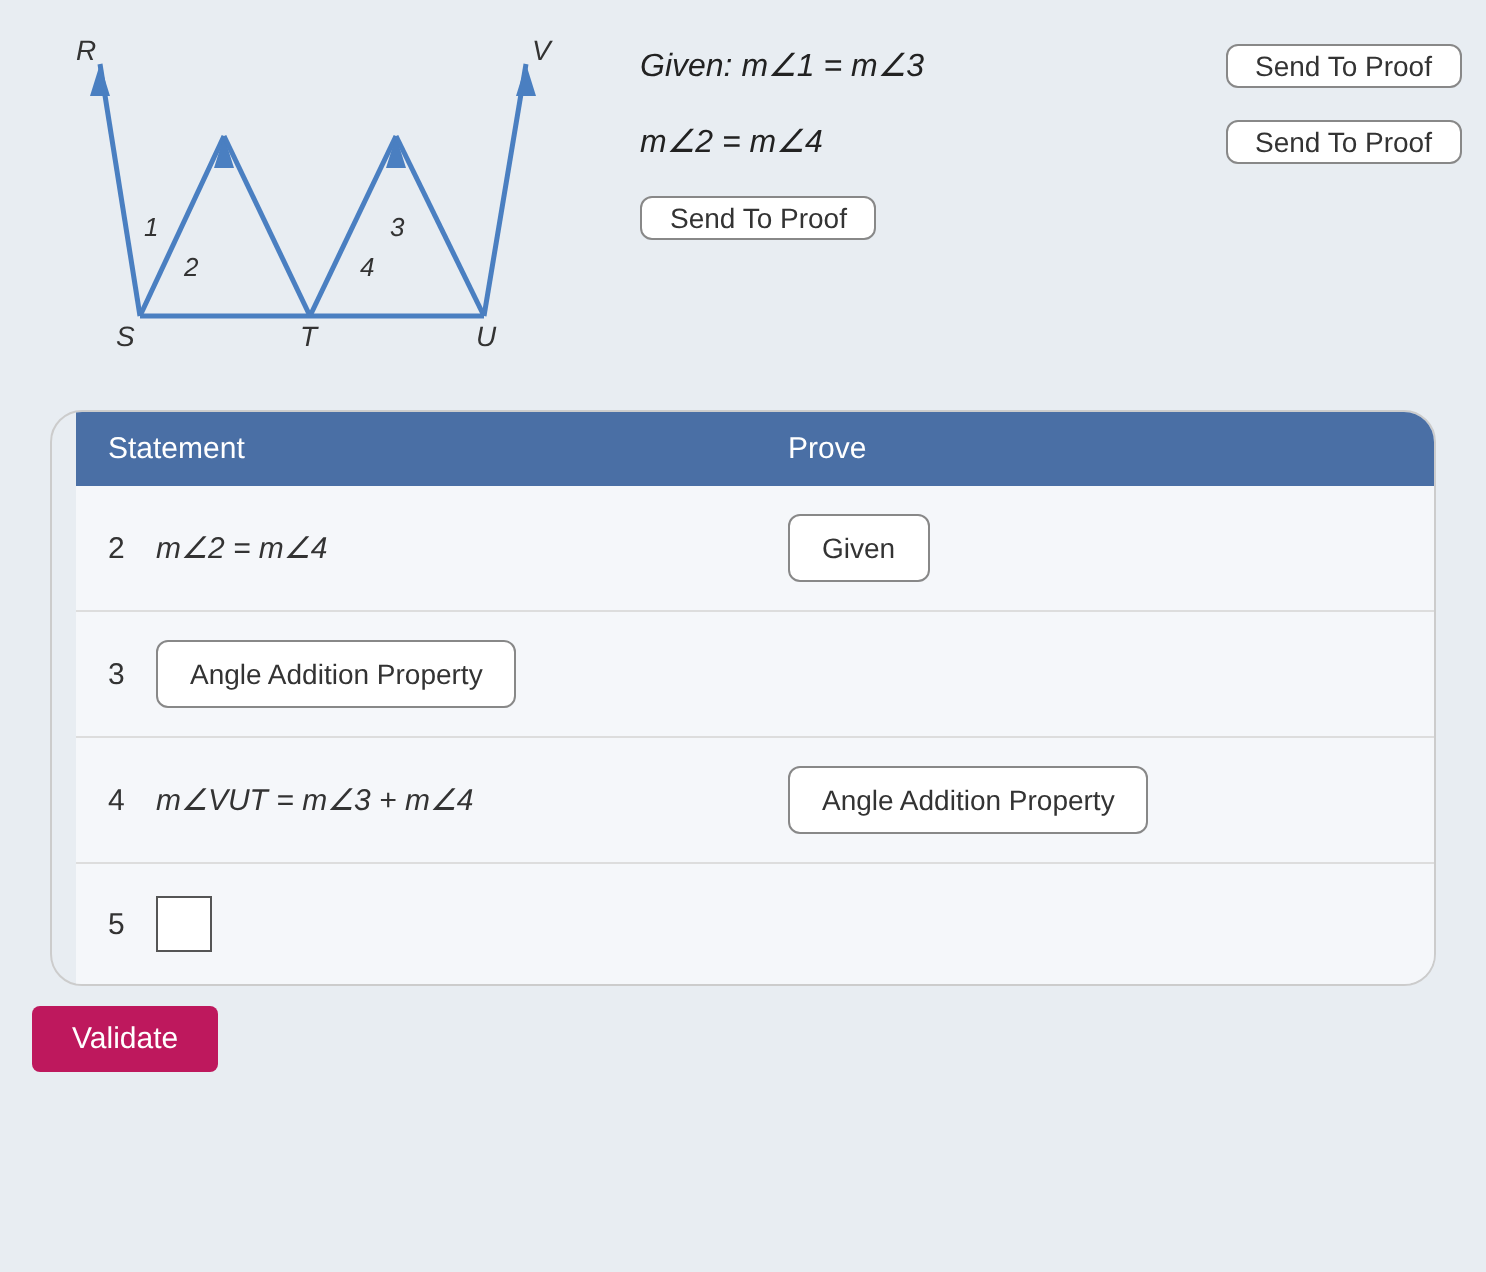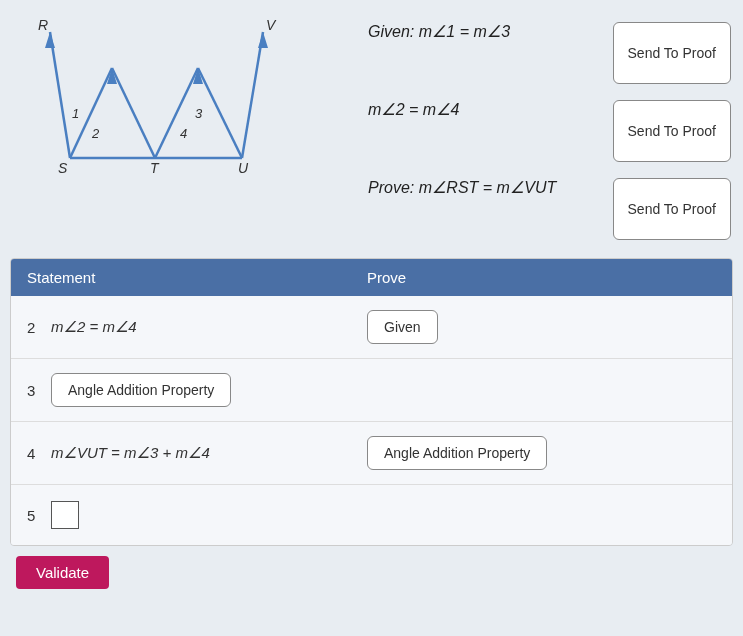--- a/index.html
+++ b/index.html
@@ -32,48 +32,49 @@
     .math-content {
       flex: 1;
       display: flex;
       flex-direction: column;
       gap: 0px;
       padding-top: 4px;
     }
 
     .math-row {
       display: flex;
+      align-items: center;
       justify-content: space-between;
       padding: 8px 0;
-      margin-left: 48px;
     }
 
     .math-text {
       font-size: 16px;
       color: #222;
       font-style: italic;
     }
 
     .send-to-proof-btn {
       background: white;
       border: 1.5px solid #888;
       border-radius: 6px;
-      padding: 22px 14px;
+      padding: 2px 14px;
       font-size: 14px;
       cursor: pointer;
       color: #333;
       white-space: nowrap;
     }
 
     
     .proof-table-container {
-      margin: 0 10px;
-      border-radius: 4px;
+      margin: 0 25px;
+      border-radius: 16px;
       overflow: hidden;
       border: 1px solid #ccc;
+      padding-left: 12px;
     }
 
     .proof-header {
       background: #4a6fa5;
       display: flex;
       padding: 10px 16px;
     }
 
     .proof-header-cell {
       color: white;
@@ -209,21 +210,20 @@
   <div class="math-content">
     <div class="math-row">
       <span class="math-text">Given: m∠1 = m∠3</span>
       <button class="send-to-proof-btn">Send To Proof</button>
     </div>
     <div class="math-row">
       <span class="math-text">m∠2 = m∠4</span>
       <button class="send-to-proof-btn">Send To Proof</button>
     </div>
     <div class="math-row">
-      <span class="math-text">Prove: m∠RST = m∠VUT</span>
       <button class="send-to-proof-btn">Send To Proof</button>
     </div>
   </div>
 </div>
 
 <div class="proof-table-container">
   <div class="proof-header">
     <div class="proof-header-cell">Statement</div>
     <div class="proof-header-cell">Prove</div>
   </div>

